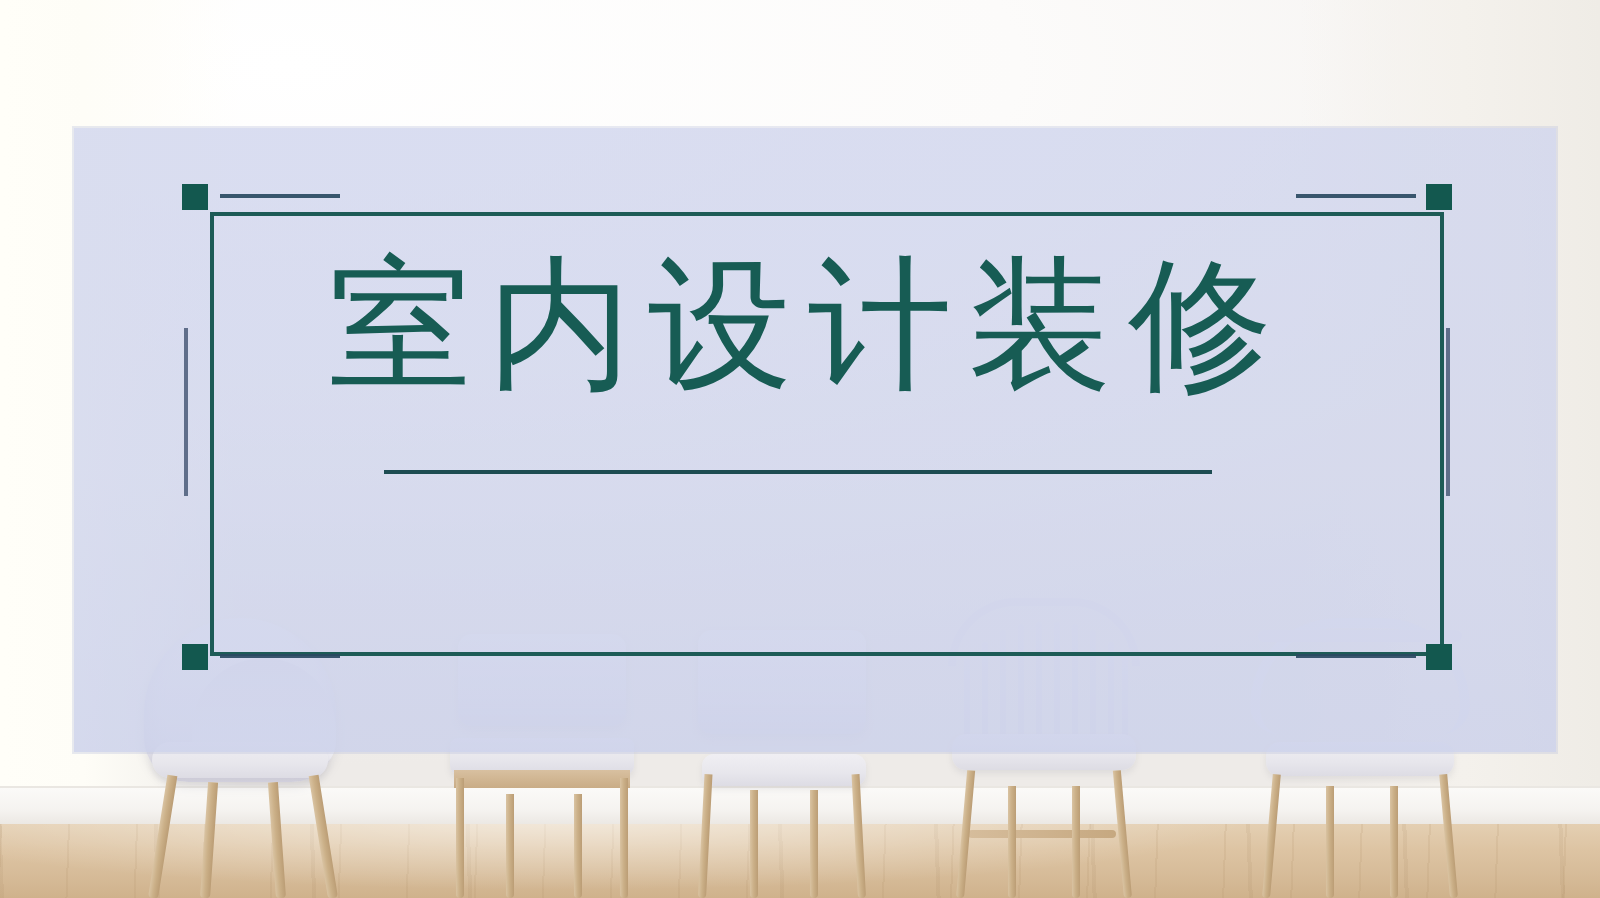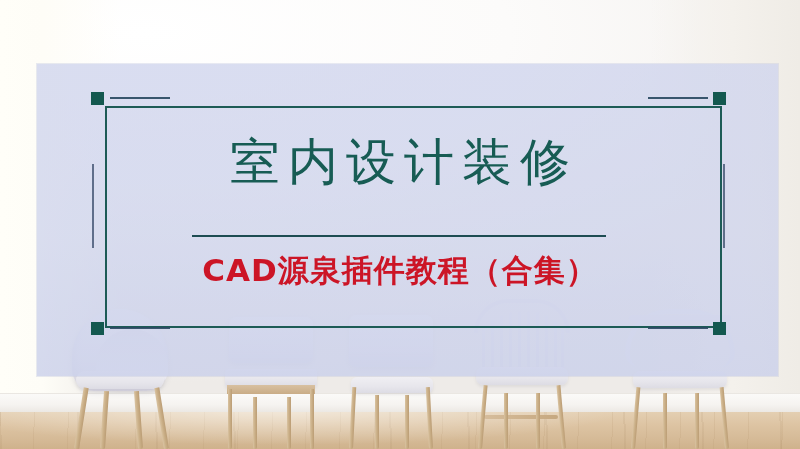--- a/index.html
+++ b/index.html
@@ -182,21 +182,21 @@
     position:absolute;width:2px;background:#4a5a78;opacity:.85;
   }
   .tick-v.l{left:92px;top:164px;width:2px;height:84px;}
   .tick-v.r{left:723px;top:164px;width:2px;height:84px;}
 
   
   .title{
     position:absolute;left:0;top:123px;width:800px;
     text-align:center;
     font-family:"DejaVu Sans","Liberation Sans",sans-serif;
-    font-size:50px;
+    font-size:72px;
     line-height:78px;
     letter-spacing:8px;
     color:#175c54;
     font-weight:400;
     text-indent:8px;
     white-space:nowrap;
   }
   .divider{
     position:absolute;left:192px;top:235px;width:414px;height:2px;
     background:#1d4c52;
@@ -307,15 +307,14 @@
   <div class="tick-h t-left"></div>
   <div class="tick-h t-right"></div>
   <div class="tick-h b-left"></div>
   <div class="tick-h b-right"></div>
 
   <div class="tick-v l"></div>
   <div class="tick-v r"></div>
 
   <div class="title">室内设计装修</div>
   <div class="divider"></div>
-  <div class="subtitle">CAD源泉插件教程（合集）</div>
 
 </div>
 
 </body></html>

